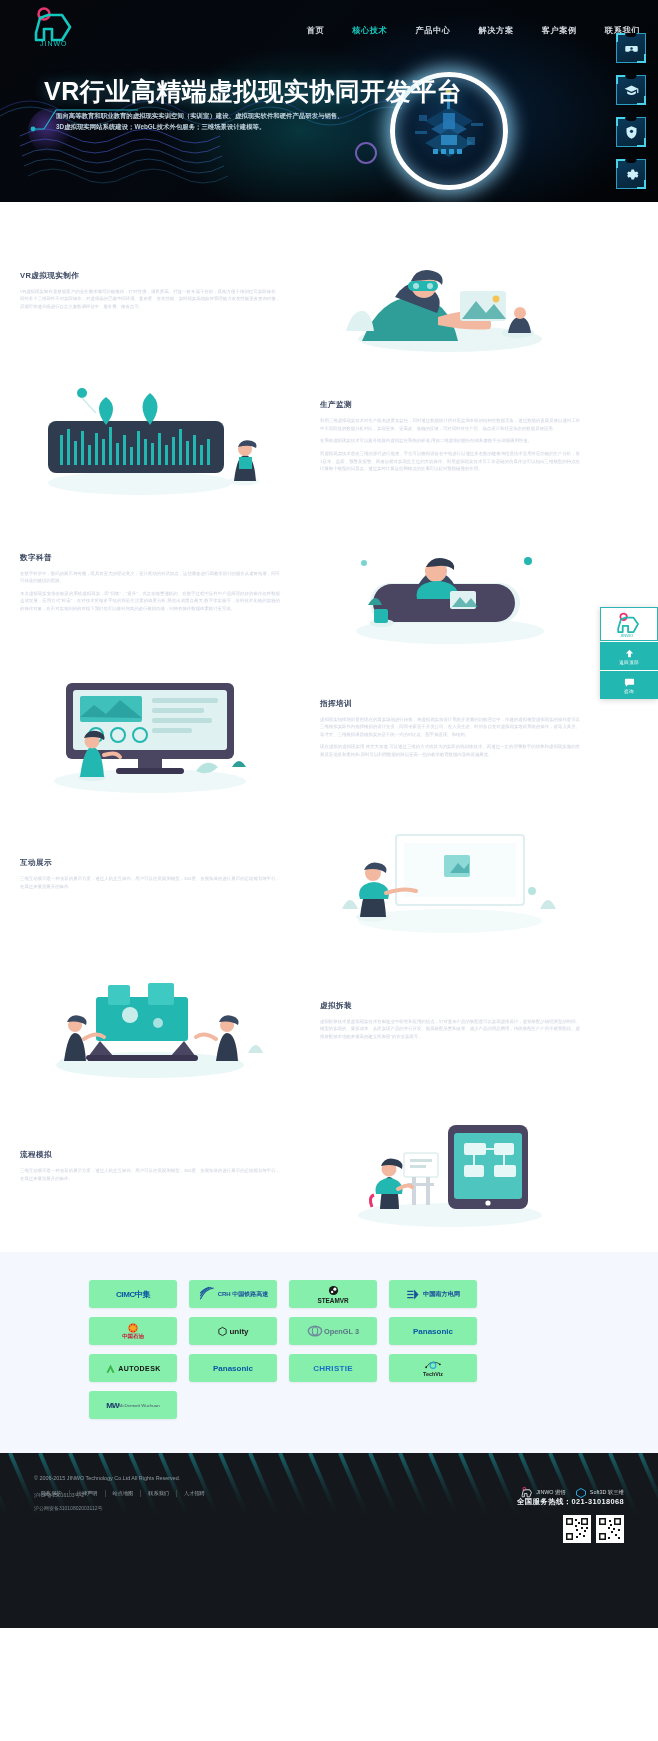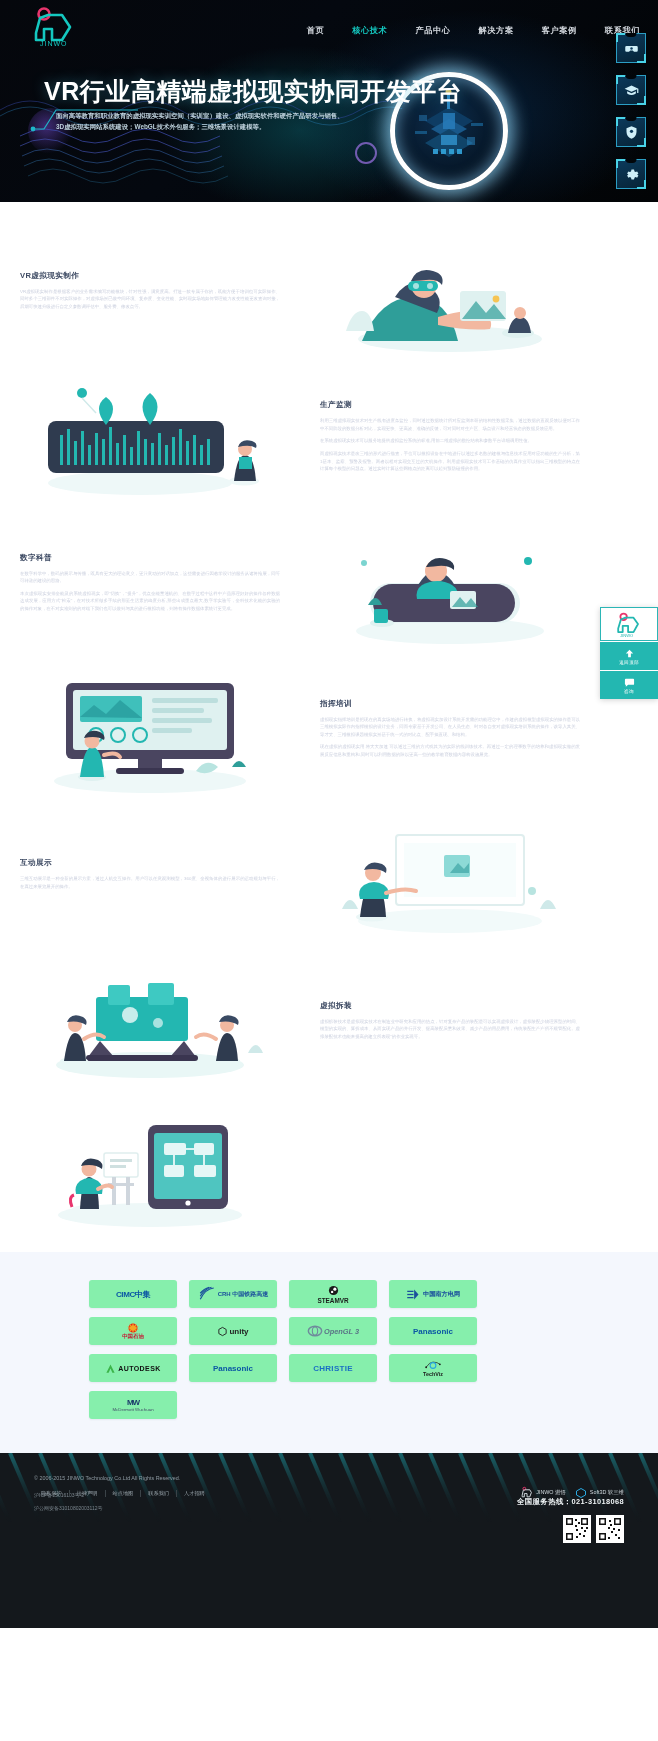--- a/index.html
+++ b/index.html
@@ -538,20 +538,26 @@
         <rect x="108" y="80" width="26" height="3" fill="#cfd6dd"></rect>
         <ellipse cx="88" cy="106" rx="16" ry="4" fill="#eef8f8"></ellipse>
         <path d="M80 106 q2-32 9-32 q9 0 10 32z" fill="#2f3b4f"></path>
         <circle cx="89" cy="66" r="7.5" fill="#f2b8a0"></circle>
         <path d="M81 63 q4-11 17-6 q6 3 4 9 q-8-6-21-3z" fill="#2f3b4f"></path>
         <path d="M80 78 q9-6 18 0 q6 5 4 13 l-26 0 q-2-8 4-13z" fill="#23b7b1"></path>
         <path d="M98 86 q10-6 14-2" stroke="#f2b8a0" stroke-width="4" fill="none" stroke-linecap="round"></path>
         <path d="M72 104 q-4-10 2-12" stroke="#e8356d" stroke-width="3" fill="none"></path>
       </svg>
     </div>
+    <div class="txt">
+      <div class="f-title">流程模拟</div>
+      <div class="f-body">
+        <p>三维互动展示是一种全新的展示方案，通过人机交互操作。用户可以任意观测模型，360度、全视角体的进行展示的运动规划与平行，在真过来展览展开的操作。</p>
+      </div>
+    </div>
   </div>
 </div>
 
 <div class="partners">
   <div class="logo-grid">
 
     <div class="logo-card">
       <span class="lg" style="color:#0b57a4;letter-spacing:-.4px;">CIMC中集</span>
     </div>
 
@@ -600,21 +606,21 @@
         <path d="M12 3l8 4.5v9L12 21l-8-4.5v-9z" fill="none" stroke="#222" stroke-width="2"></path>
       </svg>
       <span style="font-size:8px;font-weight:700;color:#222;margin-left:1px;">unity</span>
     </div>
 
     <div class="logo-card">
       <svg width="16" height="16" viewBox="0 0 24 24">
         <ellipse cx="12" cy="12" rx="10" ry="7" fill="none" stroke="#6f8a9c" stroke-width="2.2"></ellipse>
         <ellipse cx="12" cy="12" rx="4" ry="6" fill="none" stroke="#6f8a9c" stroke-width="1.6"></ellipse>
       </svg>
-      <span style="font-size:7.4px;font-weight:700;color:#5a7586;margin-left:1px;font-style:italic;">OpenGL 3</span>
+      <span style="font-size:7.4px;font-weight:700;color:#5a7586;margin-left:1px;">OpenGL 3</span>
     </div>
 
     <div class="logo-card">
       <span class="lg" style="color:#0b57a4;">Panasonic</span>
     </div>
 
     <div class="logo-card">
       <svg width="11" height="11" viewBox="0 0 24 24">
         <path d="M12 3L3 21h5l4-9 4 9h5z" fill="#3cb54a"></path>
       </svg>
@@ -632,21 +638,21 @@
     <div class="logo-card" style="flex-direction:column;gap:0;">
       <svg width="16" height="11" viewBox="0 0 28 16">
         <path d="M2 11 q6-9 12-9 q8 0 12 4" fill="none" stroke="#1b1b1b" stroke-width="1.2"></path>
         <circle cx="14" cy="8" r="5" fill="none" stroke="#29a8e0" stroke-width="2"></circle>
         <circle cx="26" cy="6" r="1.6" fill="#1b1b1b"></circle>
           <circle cx="2" cy="11" r="1.6" fill="#1b1b1b"></circle>
       </svg>
       <span style="font-size:5.4px;font-weight:700;color:#1b1b1b;">TechViz</span>
     </div>
 
-    <div class="logo-card" style="flex-direction:column;gap:0;">
+    <div class="logo-card" style="flex-direction:row;gap:0;">
       <span style="font-size:8px;font-weight:700;color:#1b3a6b;letter-spacing:-1px;">MW</span>
       <span style="font-size:4.4px;color:#44506a;">McDermott Wuchuan</span>
     </div>
 
   </div>
 </div>
 
 <div class="footer">
   <svg class="footer-stripes" viewBox="0 0 658 175" preserveAspectRatio="none">
     <defs>

